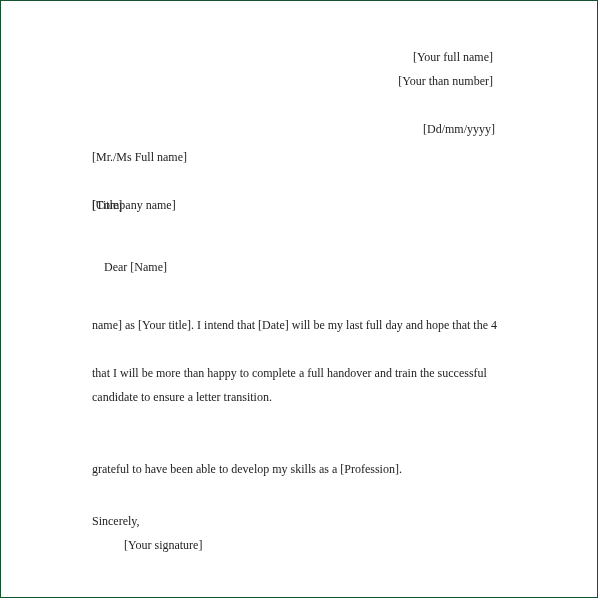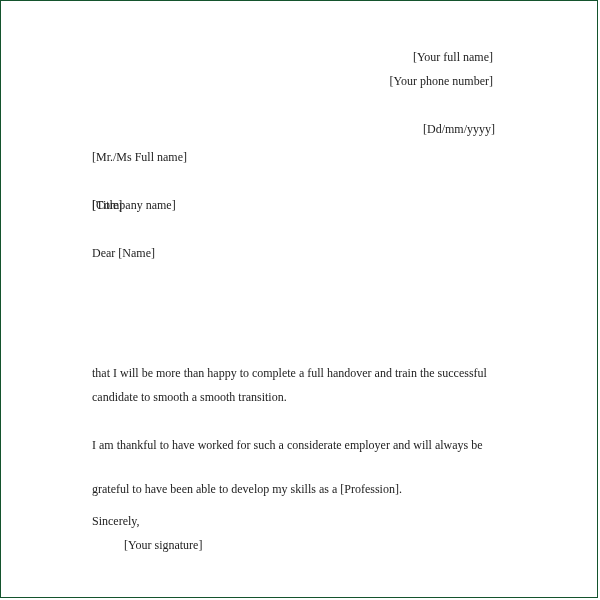--- a/index.html
+++ b/index.html
@@ -37,31 +37,31 @@
     .left {
       left: 91px;
     }
   </style>
 </head>
 <body>
 
 <div class="page">
 
   <div class="line right" style="top:50px;">[Your full name]</div>
-  <div class="line right" style="top:74px;">[Your phone number]</div>
+  <div class="line right" style="top:74px;">[Your than number]</div>
   <div class="line right" style="top:122px; right:102px;margin-left:40px;">[Dd/mm/yyyy]</div>
 
   <div class="line left" style="top:150px;">[Mr./Ms Full name]</div>
   <div class="line left" style="top:174px;margin-top:24px;">[Title]</div>
   <div class="line left" style="top:198px;text-align:right;">[Company name]</div>
 
-  <div class="line left" style="top:246px;">Dear [Name]</div>
+  <div class="line left" style="top:260px;margin-left:12px;">Dear [Name]</div>
 
+  <div class="line left" style="top:318px;">name] as [Your title]. I intend that [Date] will be my last full day and hope that the 4</div>
   <div class="line left" style="top:366px;">that I will be more than happy to complete a full handover and train the successful</div>
-  <div class="line left" style="top:390px;">candidate to smooth a smooth transition.</div>
+  <div class="line left" style="top:390px;">candidate to ensure a letter transition.</div>
 
-  <div class="line left" style="top:438px;">I am thankful to have worked for such a considerate employer and will always be</div>
-  <div class="line left" style="top:482px;">grateful to have been able to develop my skills as a [Profession].</div>
+  <div class="line left" style="top:462px;">grateful to have been able to develop my skills as a [Profession].</div>
 
   <div class="line left" style="top:514px;">Sincerely,</div>
   <div class="line left" style="top:538px;padding-left:32px;">[Your signature]</div>
 
 </div>
 
 </body></html>

